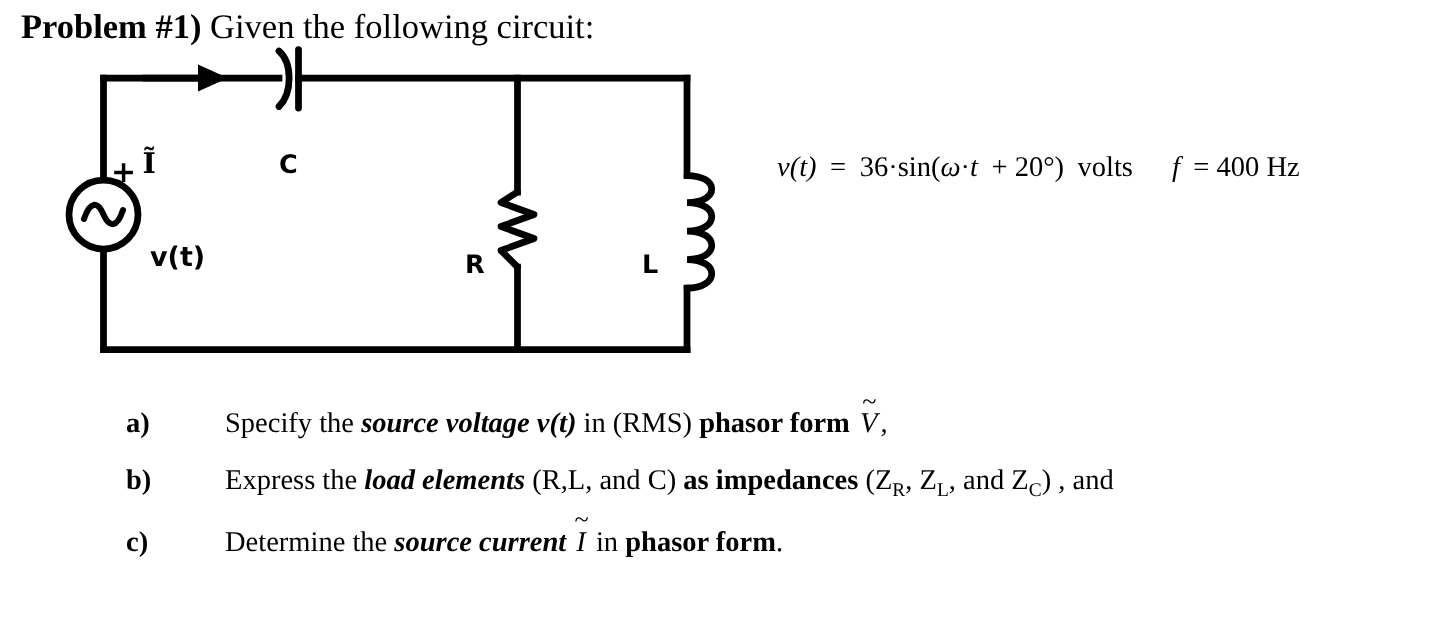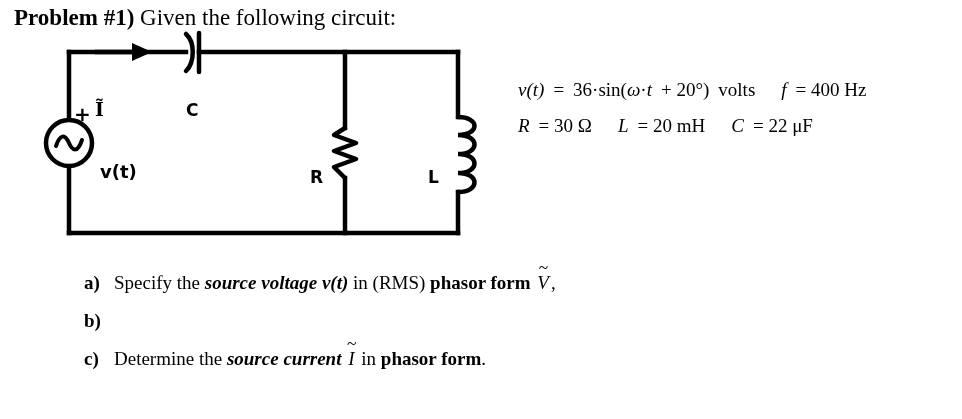--- a/index.html
+++ b/index.html
@@ -49,21 +49,21 @@
   #lbl-I    { left: 95px;  top: 68px;  font-size: 19px; font-family: "DejaVu Serif", "Liberation Serif", serif; }
   #lbl-C    { left: 186px; top: 70px;  }
   #lbl-R    { left: 310px; top: 137px; }
   #lbl-L    { left: 428px; top: 137px; }
   #lbl-plus { left: 74px;  top: 72px;  font-size: 20px; }
 
   
   #givens {
     position: absolute;
     left: 518px;
-    top: 72px;
+    top: 94px;
     font-size: 19px;
     line-height: 36px;
     font-family: "Liberation Serif", "DejaVu Serif", serif;
     white-space: nowrap;
   }
   #givens .row { white-space: nowrap; }
   #givens .it { font-style: italic; }
   .gap-s { display: inline-block; width: 9px; }
   .gap-m { display: inline-block; width: 26px; }
 
@@ -79,21 +79,21 @@
     display: flex;
     align-items: baseline;
     margin-bottom: 16px;
     white-space: nowrap;
   }
   .q-marker {
     font-weight: bold;
     width: 30px;
     flex: 0 0 30px;
   }
-  .q-text { white-space: nowrap; }
+  .q-text { white-space: nowrap; margin-left: 36px; }
   .q-text .bi { font-weight: bold; font-style: italic; }
   .q-text .b  { font-weight: bold; }
 
   
   .phasor {
     position: relative;
     display: inline-block;
     font-style: italic;
     padding: 0 2px;
   }
@@ -172,34 +172,32 @@
   <span class="cc-label" id="lbl-I">Ĩ</span>
   <span class="cc-label" id="lbl-C">C</span>
   <span class="cc-label" id="lbl-R">R</span>
   <span class="cc-label" id="lbl-L">L</span>
 </div>
 
 <div id="givens">
   <div class="row">
     <span class="it">v(t)</span><span class="gap-s"></span><span>=</span><span class="gap-s"></span><span>36</span><span>·</span><span>sin(</span><span class="it">ω</span><span>·</span><span class="it">t</span><span class="gap-s"></span><span>+ 20°)</span><span class="gap-s"></span><span>volts</span><span class="gap-m"></span><span class="it">f</span><span class="gap-s"></span><span>= 400 Hz</span>
   </div>
-  <div class="row">
-    <span class="it">R</span><span class="gap-s"></span><span>= 30 Ω</span><span class="gap-m"></span><span class="it">L</span><span class="gap-s"></span><span>= 20 mH</span><span class="gap-m"></span><span class="it">C</span><span class="gap-s"></span><span>= 22 μF</span>
-  </div>
 </div>
 
 <div id="questions">
 
   <div class="q-row">
     <span class="q-marker">a)</span>
     <span class="q-text"><span>Specify the </span><span class="bi">source voltage v(t)</span><span> in (RMS) </span><span class="b">phasor form</span>&nbsp;<span class="phasor"><span class="tilde">~</span><span>V</span></span><span>,</span></span>
   </div>
 
   <div class="q-row">
     <span class="q-marker">b)</span>
+    <span class="q-text"><span>Express the </span><span class="bi">load elements</span><span> (R,L, and C) </span><span class="b">as impedances</span><span> (Z</span><sub>R</sub><span>, Z</span><sub>L</sub><span>, and Z</span><sub>C</sub><span>) , and</span></span>
   </div>
 
   <div class="q-row">
     <span class="q-marker">c)</span>
     <span class="q-text"><span>Determine the </span><span class="bi">source current</span>&nbsp;<span class="phasor"><span class="tilde">~</span><span>I</span></span><span> in </span><span class="b">phasor form</span><span>.</span></span>
   </div>
 
 </div>
 
 </body></html>

